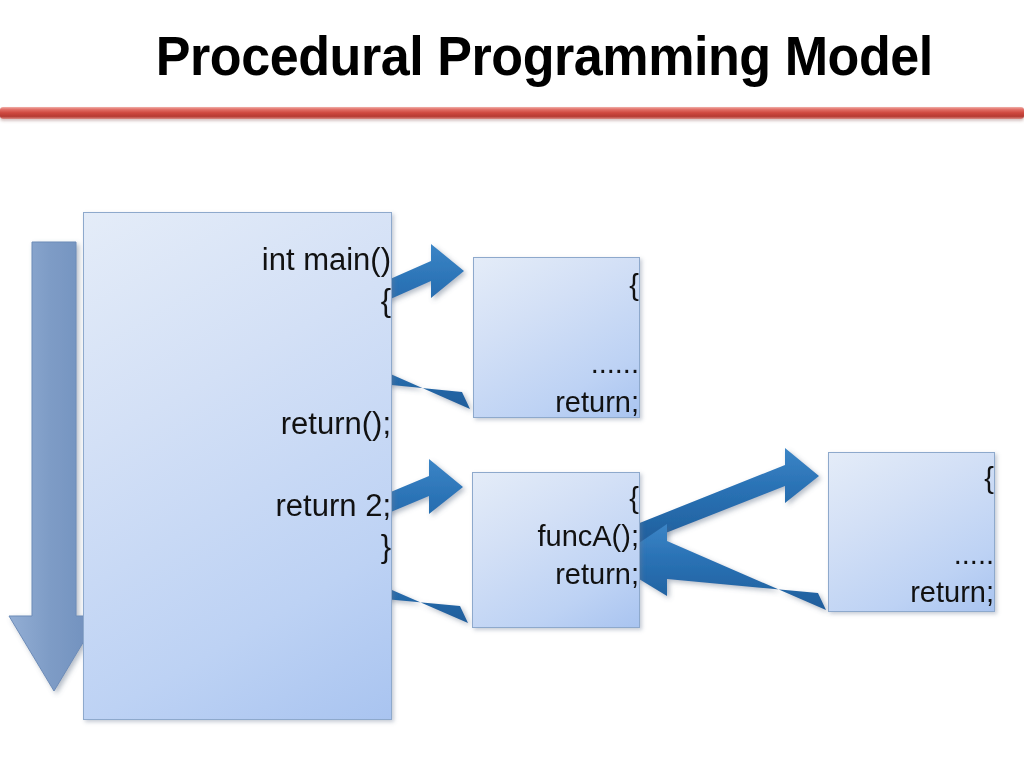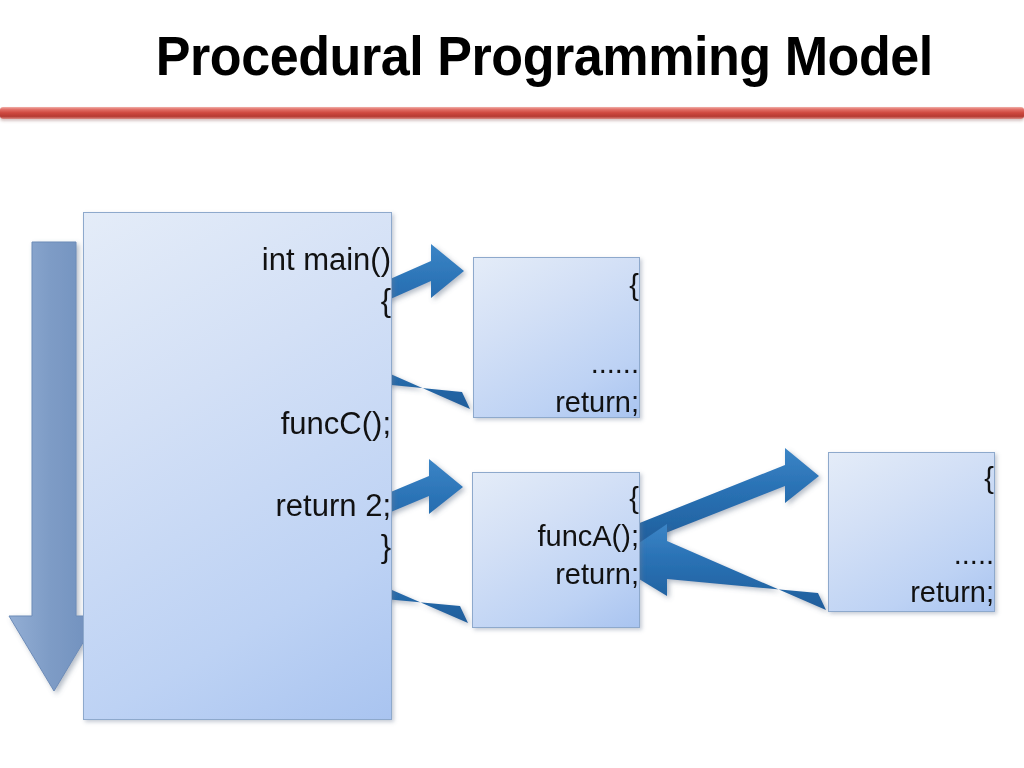--- a/index.html
+++ b/index.html
@@ -170,21 +170,21 @@
     <g filter="url(#softShadow)">
       <path d="M 826 610 L 667 541 L 667 524 L 611 562 L 667 596 L 667 579 L 818 593 Z" fill="url(#gradCall)"></path>
     </g>
   </svg>
 
   <div class="code-box" id="box-main">
     <div class="line">int main()</div>
     <div class="line">{</div>
     <div class="line">&nbsp;</div>
     <div class="line">&nbsp;</div>
-    <div class="line">    funcC();</div>
+    <div class="line">    return();</div>
     <div class="line">&nbsp;</div>
     <div class="line">    return 2;</div>
     <div class="line">}</div>
   </div>
 
   <div class="code-box" id="box-a">
     <div class="line">{</div>
     <div class="line">&nbsp;</div>
     <div class="line">  ......</div>
     <div class="line">  return;</div>

